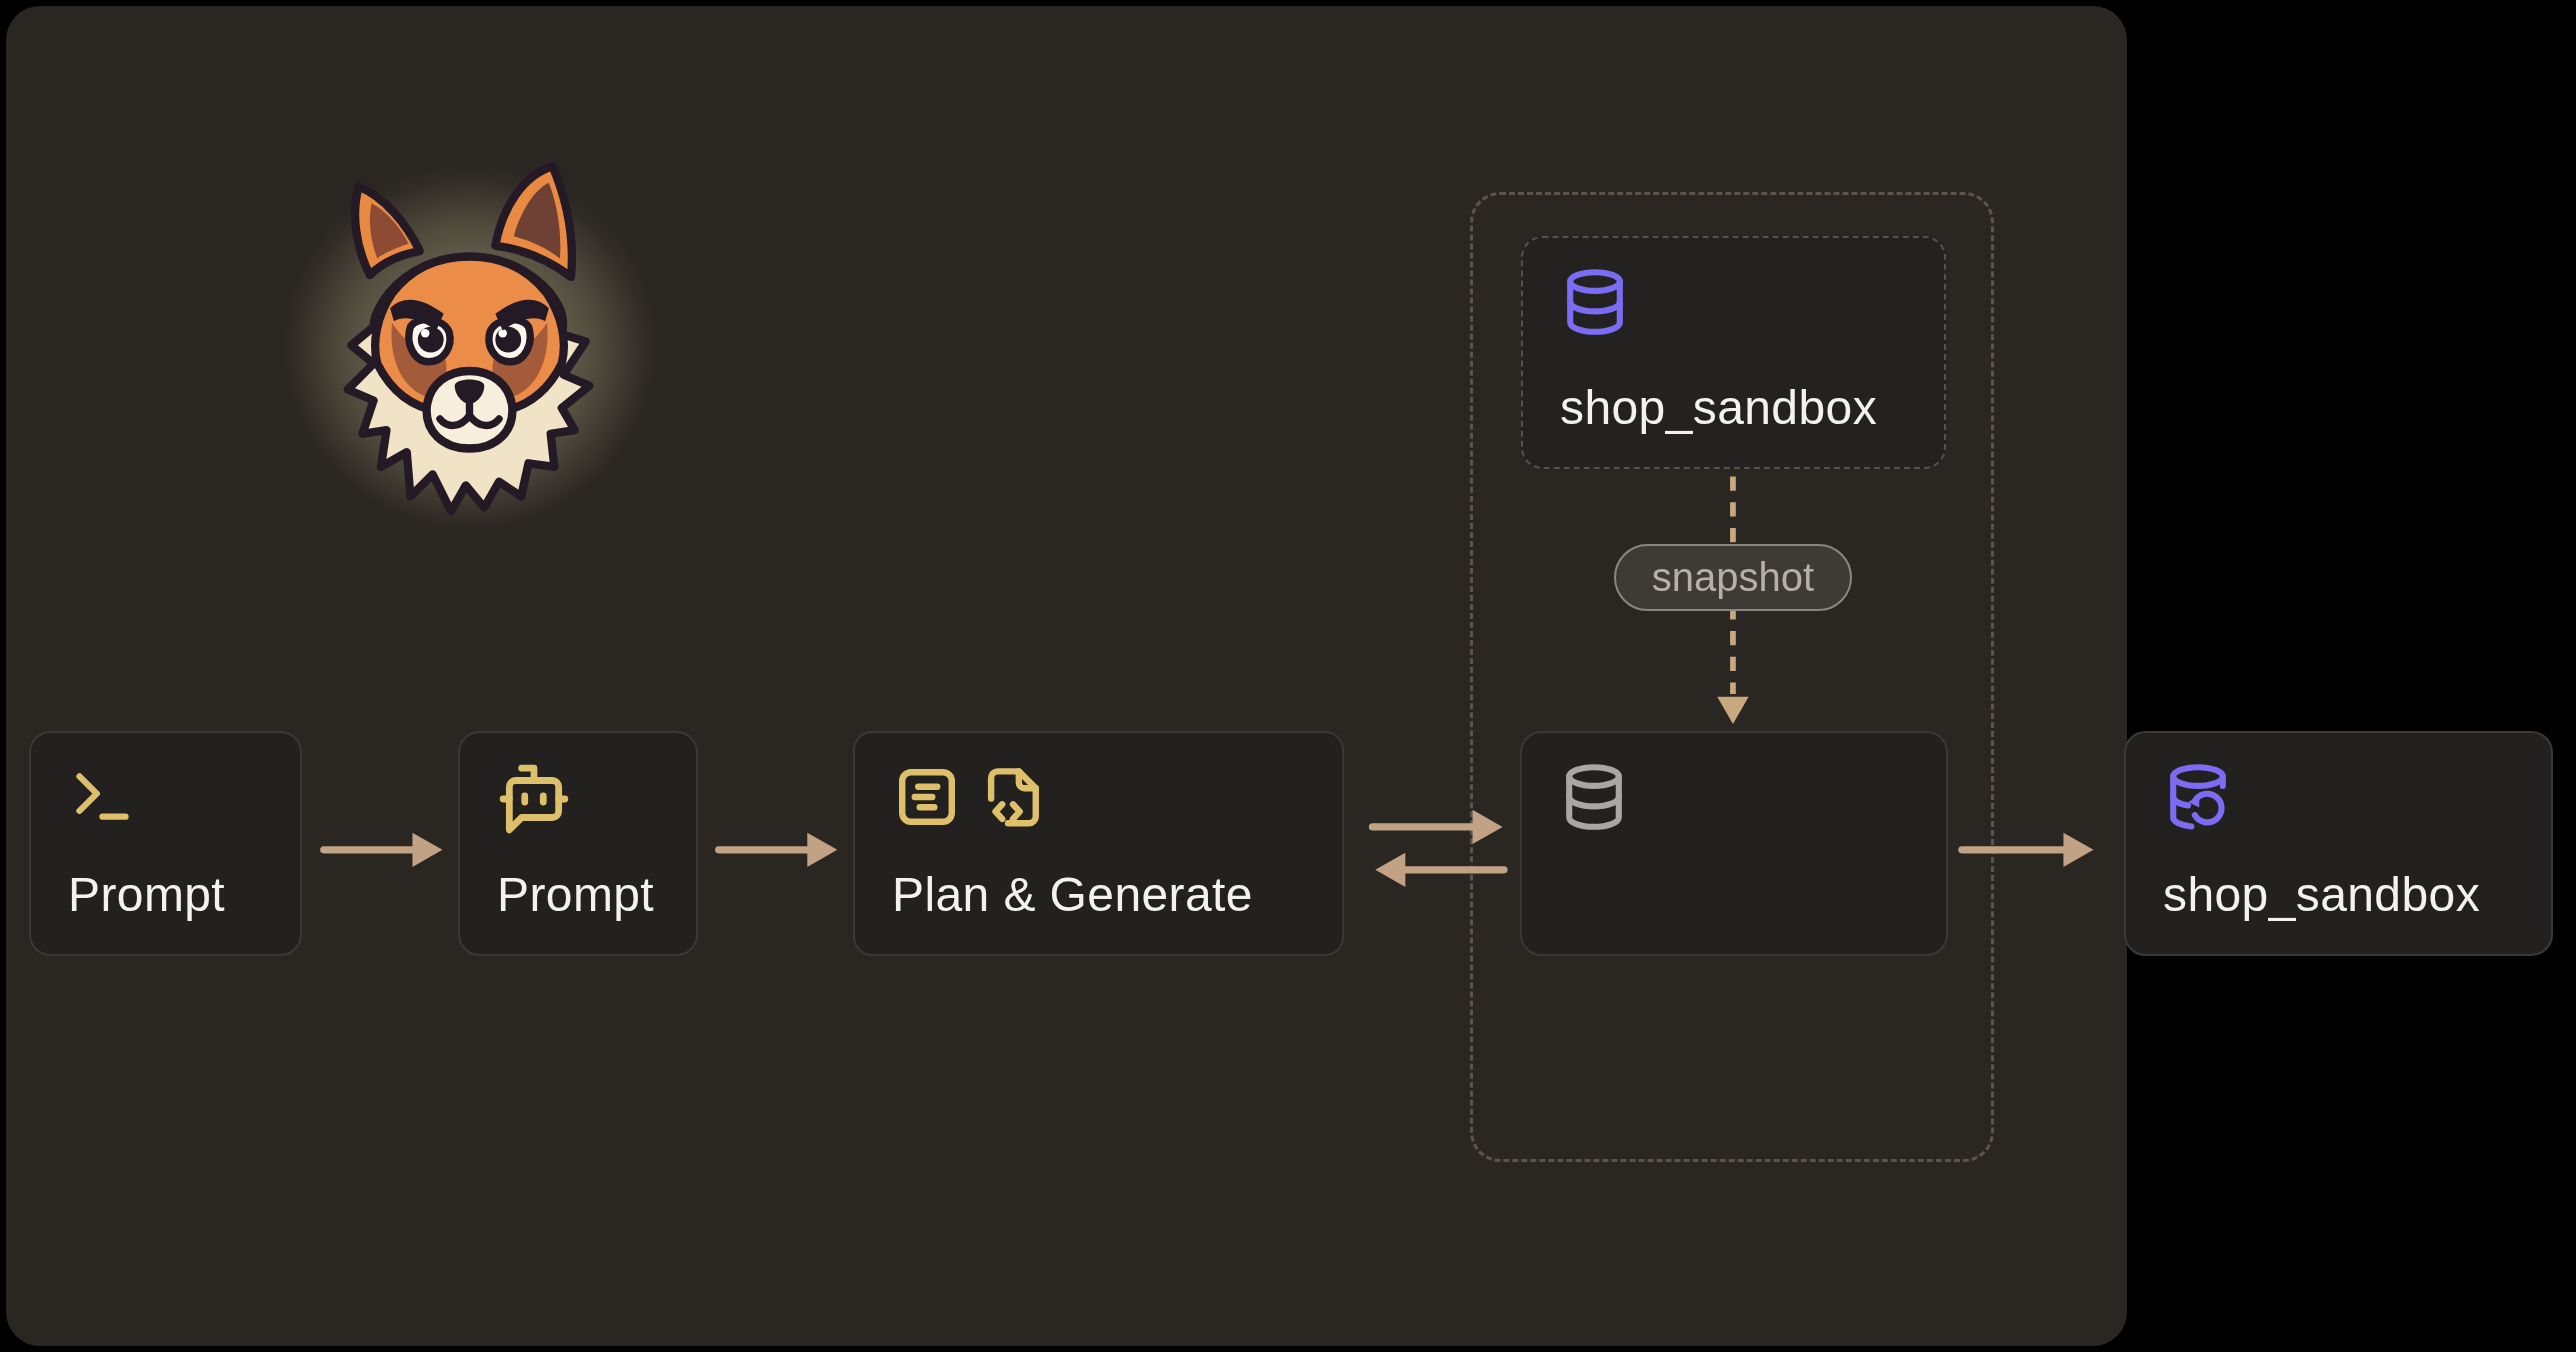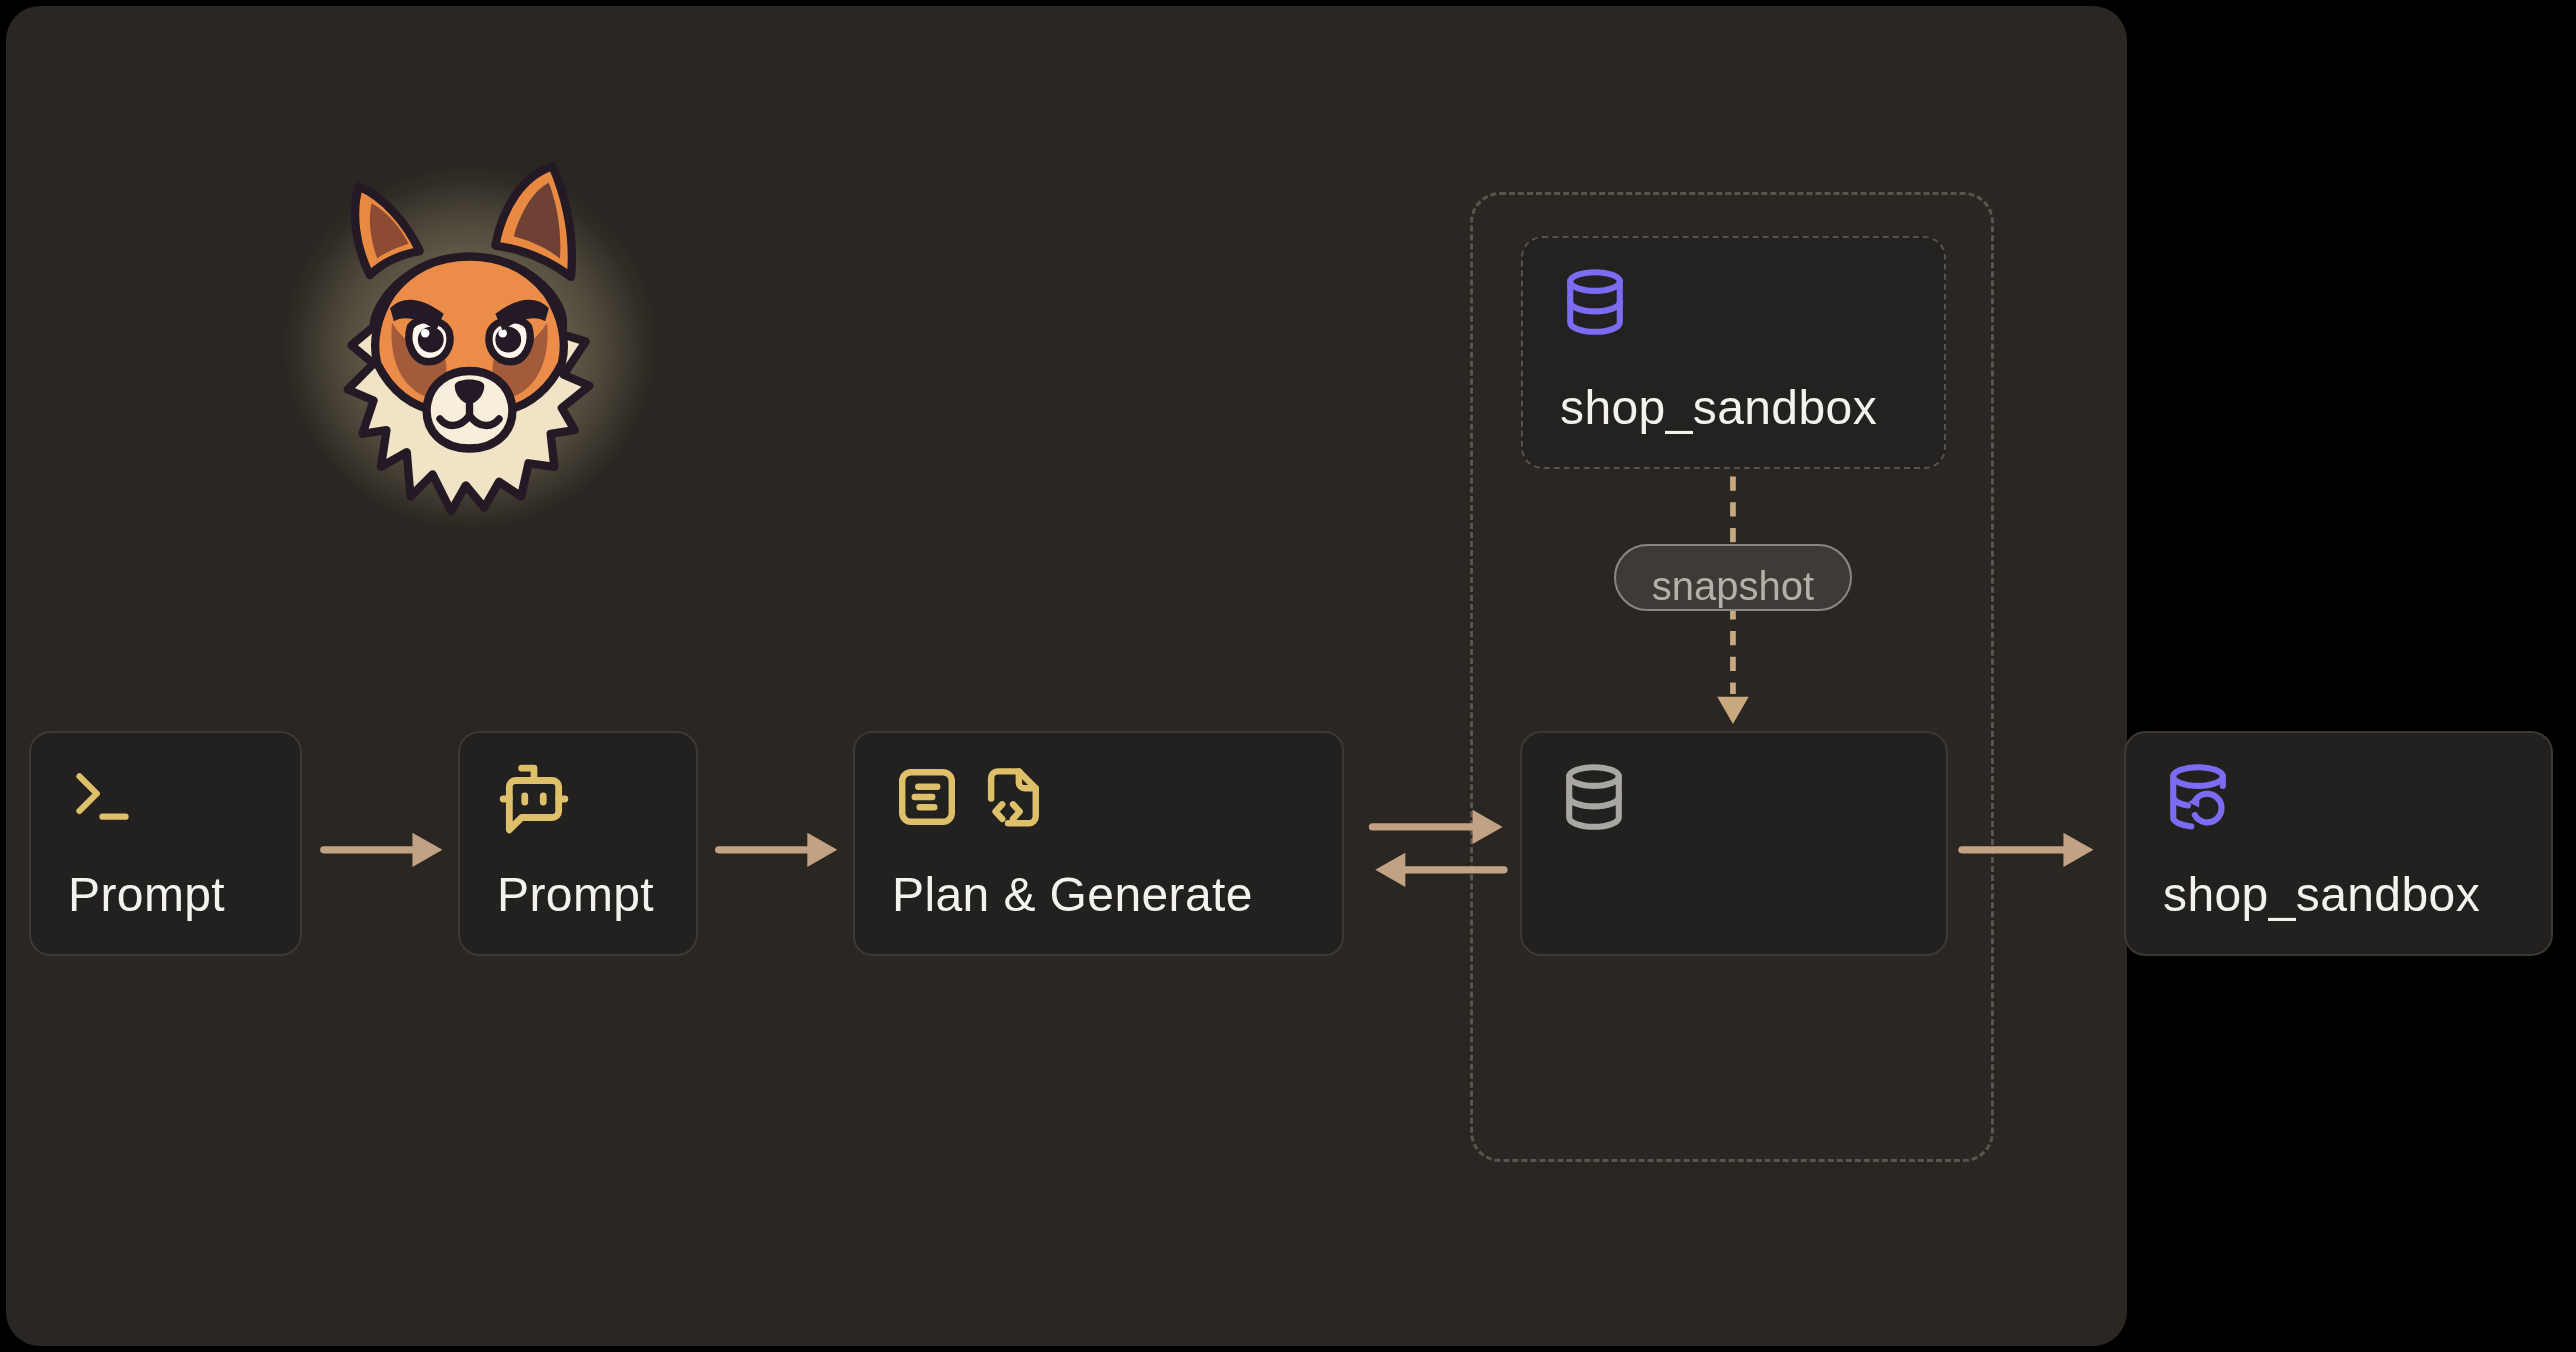--- a/index.html
+++ b/index.html
@@ -83,21 +83,21 @@
     display: flex; align-items: center; justify-content: center; gap: 11.4px;
     background: #3e3b37;
     border: 2.1px solid #8b8780;
     border-radius: 43px;
     box-sizing: border-box;
     color: #b4b0a9;
     font-size: 40px;
     z-index: 3;
     white-space: nowrap;
   }
-  .badge-snapshot { left: 1614px; top: 544px; width: 238px; height: 67px; align-items: flex-end; }
+  .badge-snapshot { left: 1614px; top: 544px; width: 238px; height: 67px; }
   .badge-iterate  { left: 1606px; top: 986px; width: 262px; height: 69px;
                     border-color: #817d75; color: #a9a59d; }
 
   .gold   { color: #dfc06a; }
   .gray   { color: #a9a7a4; }
   .purple { color: #7b6cf3; }
   svg.ic  { display: block; }
 </style>
 </head>
 <body>

